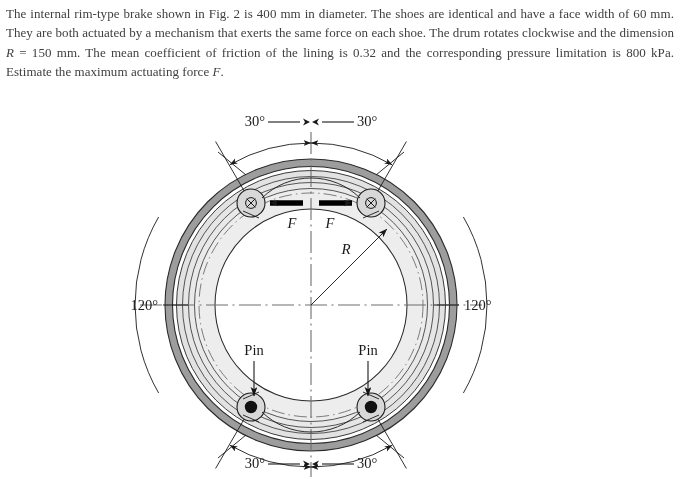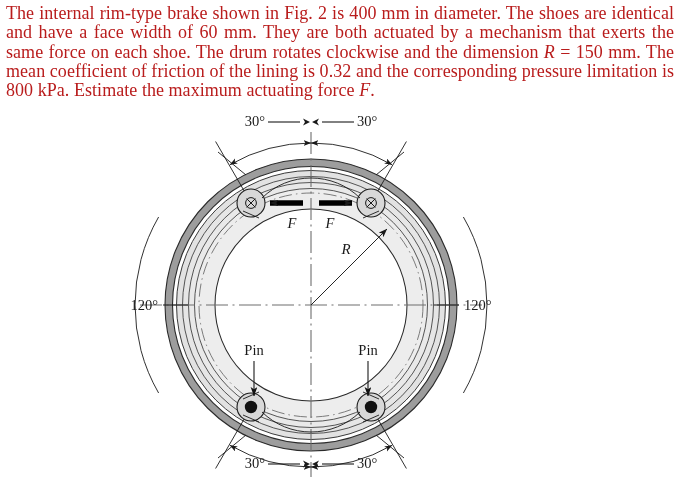--- a/index.html
+++ b/index.html
@@ -19,25 +19,25 @@
     position: relative;
     width: 683px;
     height: 477px;
     background: #ffffff;
   }
   .problem-text {
     position: absolute;
     left: 6px;
     top: 4px;
     width: 668px;
-    font-size: 18px;
+    font-size: 13px;
     line-height: 19.3px;
     text-align: justify;
     text-justify: inter-word;
-    color: #b91c1c;
+    color: #404040;
     letter-spacing: 0.05px;
   }
   .problem-text .it {
     font-style: italic;
   }
   #figure-wrap {
     position: absolute;
     left: 0;
     top: 104px;
     width: 584px;

